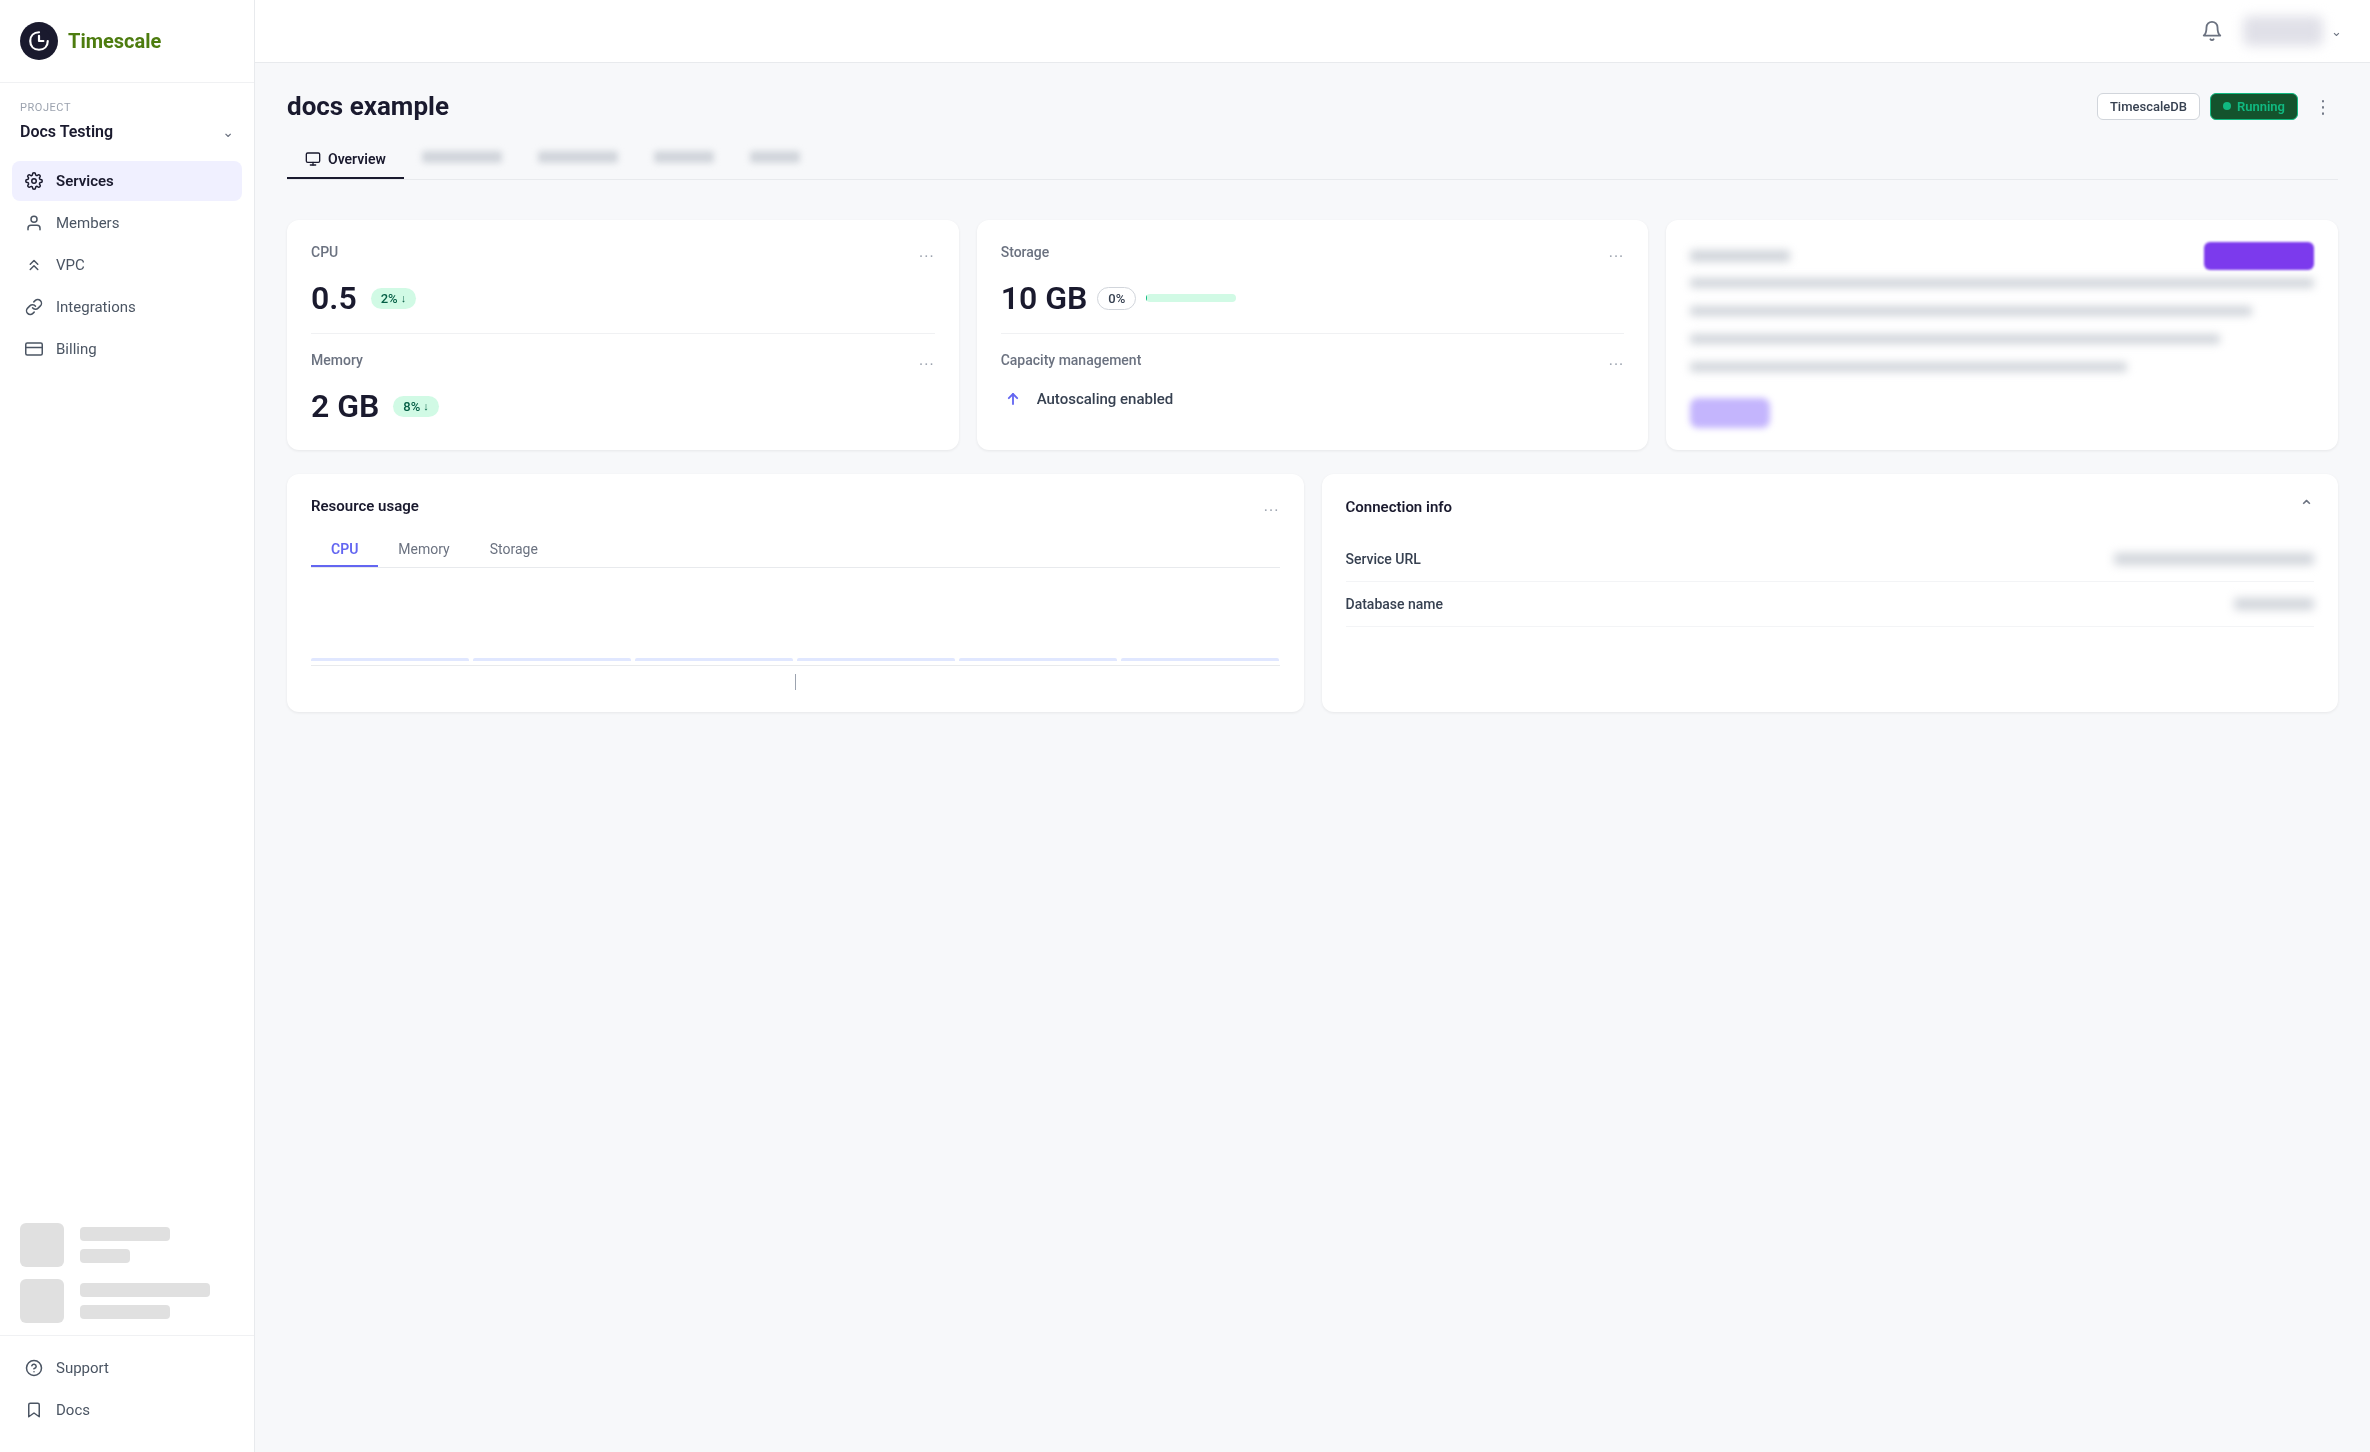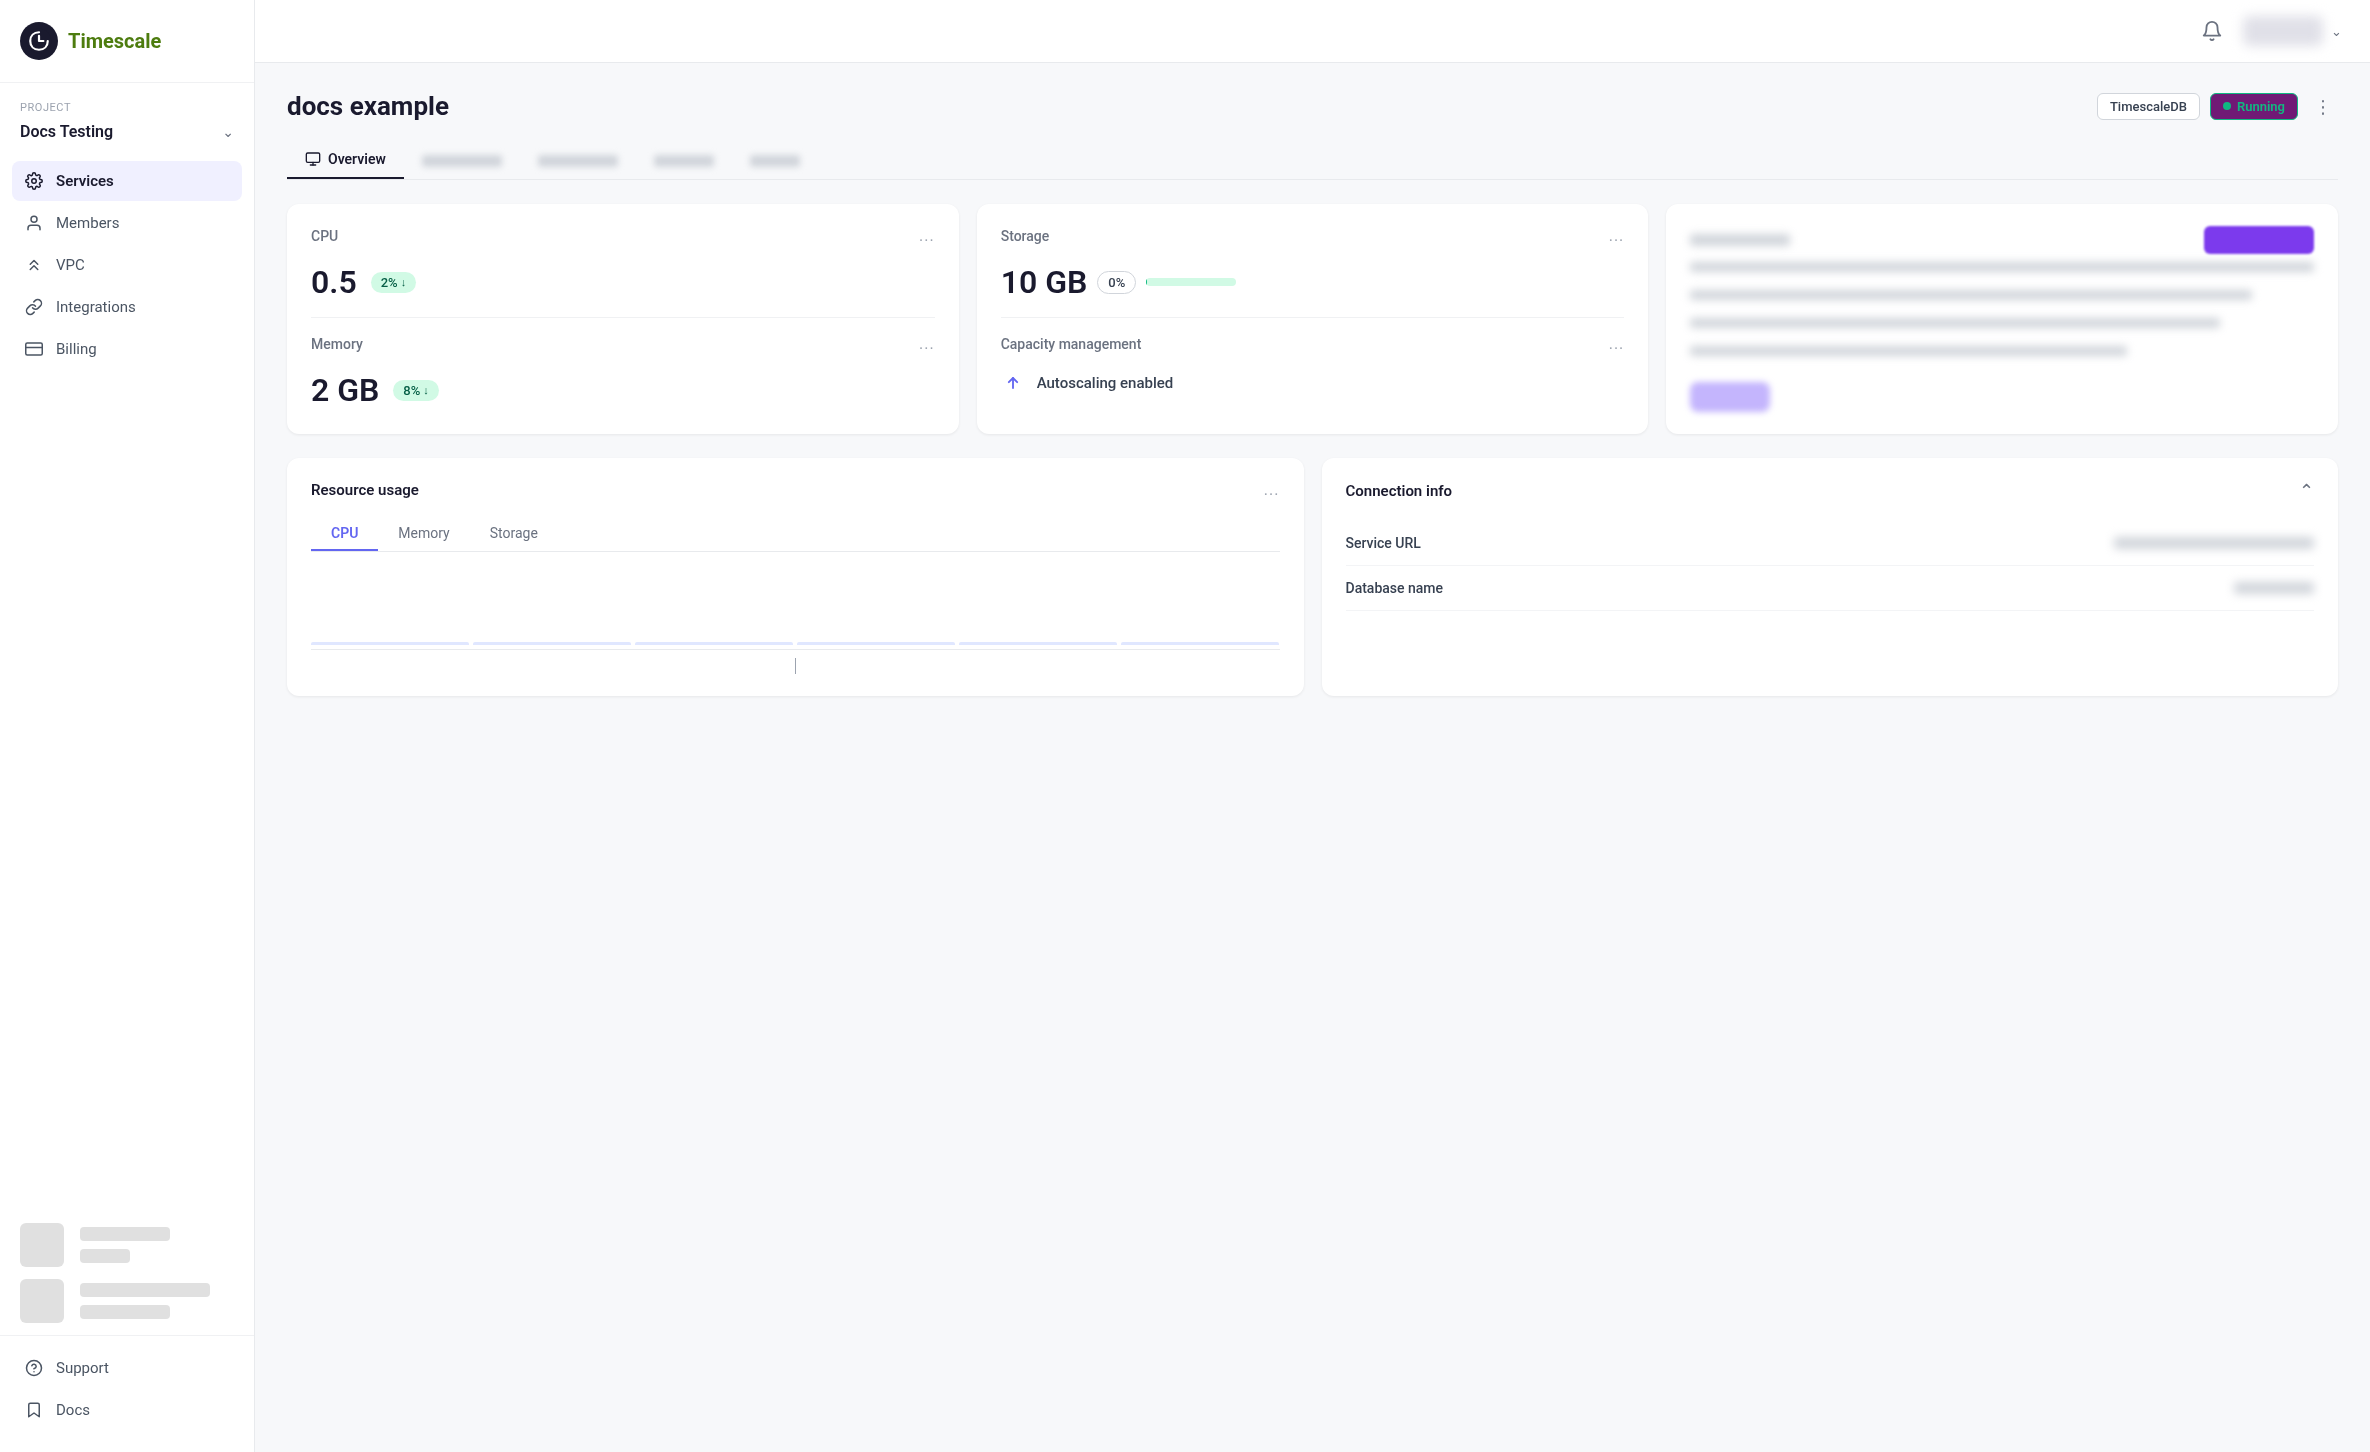--- a/index.html
+++ b/index.html
@@ -183,21 +183,21 @@
       color: #374151;
       background: #fff;
     }
     .badge-running {
       border: 1.5px solid #10b981;
       border-radius: 6px;
       padding: 5px 12px;
       font-size: 13px;
       font-weight: 600;
       color: #10b981;
-      background: #701a75;
+      background: #14532d;
       display: flex;
       align-items: center;
       gap: 6px;
     }
     .running-dot {
       width: 8px;
       height: 8px;
       border-radius: 50%;
       background: #10b981;
     }
@@ -209,24 +209,24 @@
       justify-content: center;
       cursor: pointer;
       color: #6b7280;
       font-size: 18px;
       border-radius: 6px;
     }
 
     
     .tabs-row {
       display: flex;
-      align-items: flex-end;
+      align-items: flex-start;
       gap: 0;
       border-bottom: 1px solid #e8eaed;
-      margin-bottom: 24px;
+      margin-bottom: 40px;
       overflow: hidden;
     }
     .tab-item {
       display: flex;
       align-items: center;
       gap: 7px;
       padding: 10px 18px;
       font-size: 14px;
       color: #374151;
       cursor: pointer;

